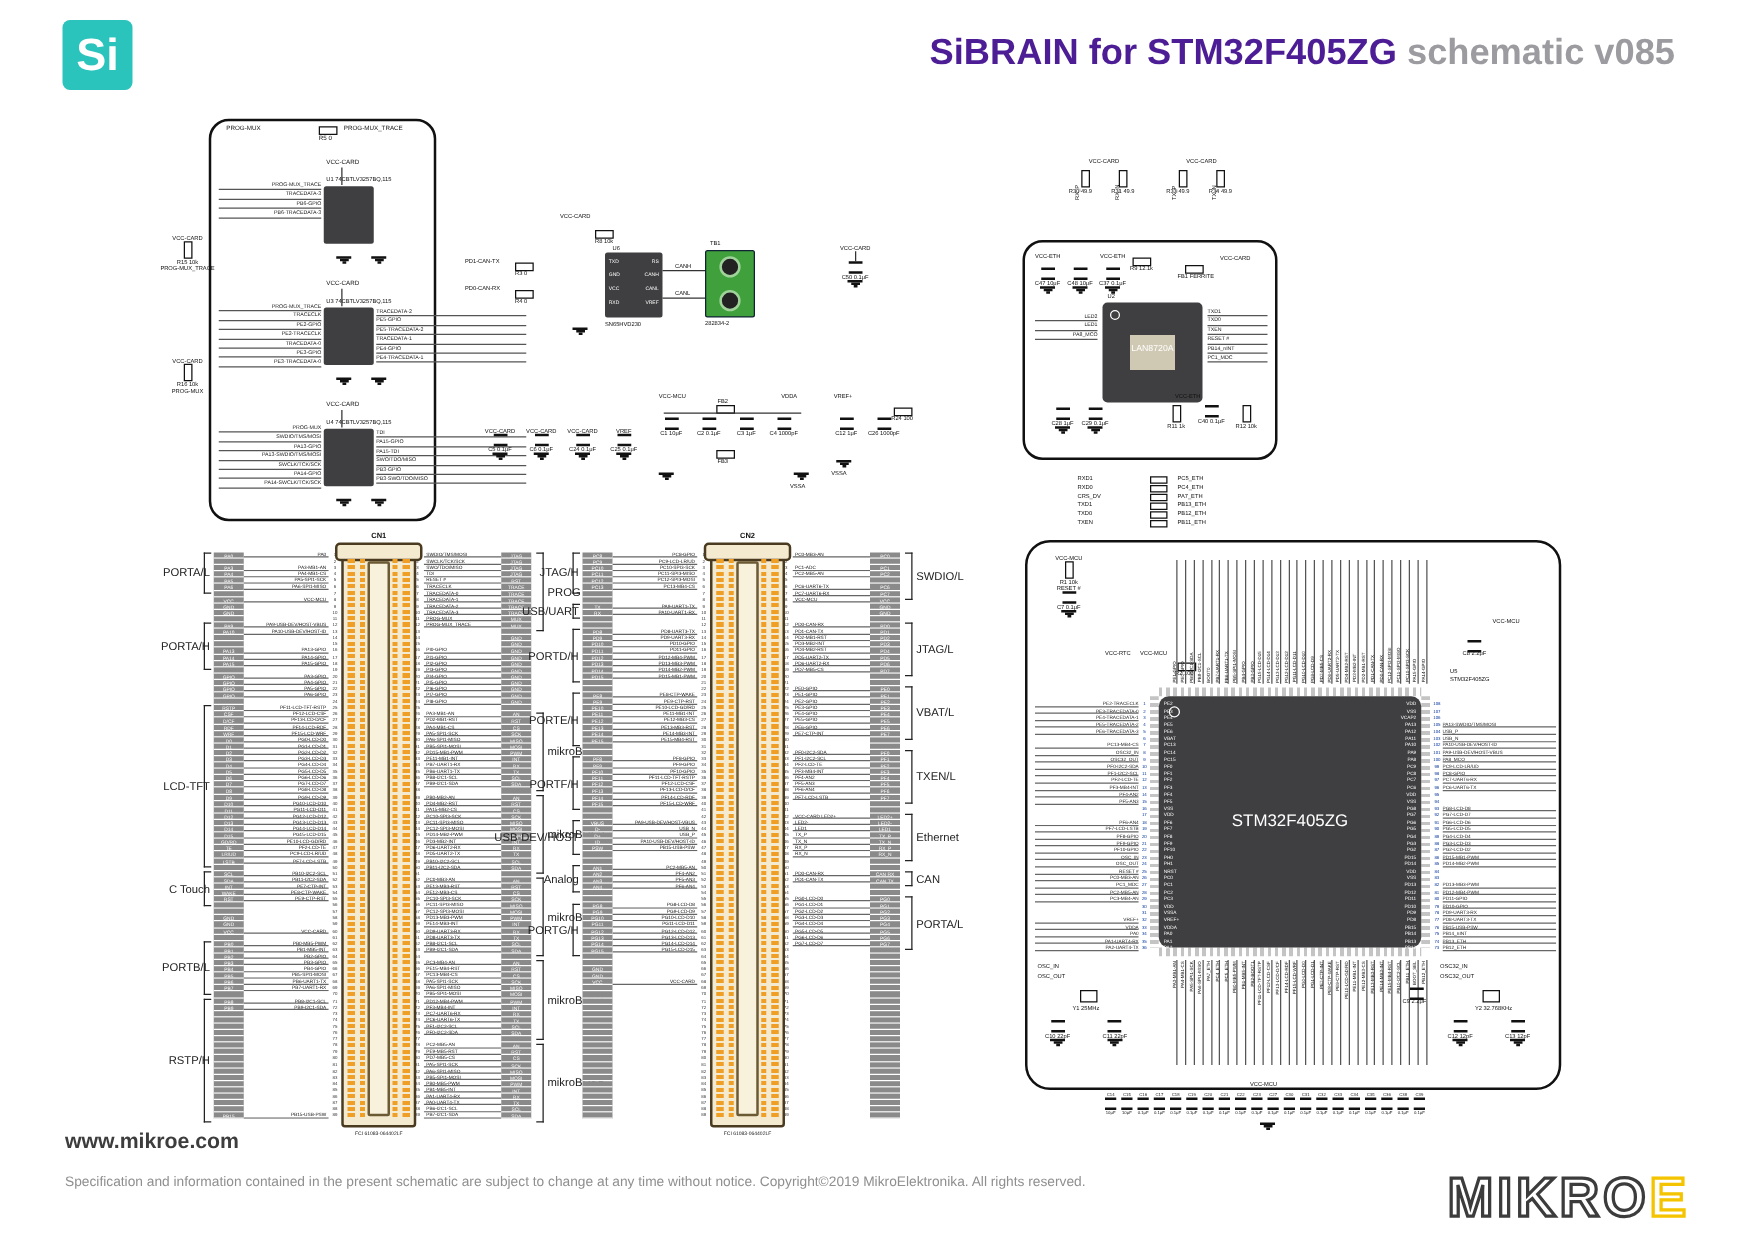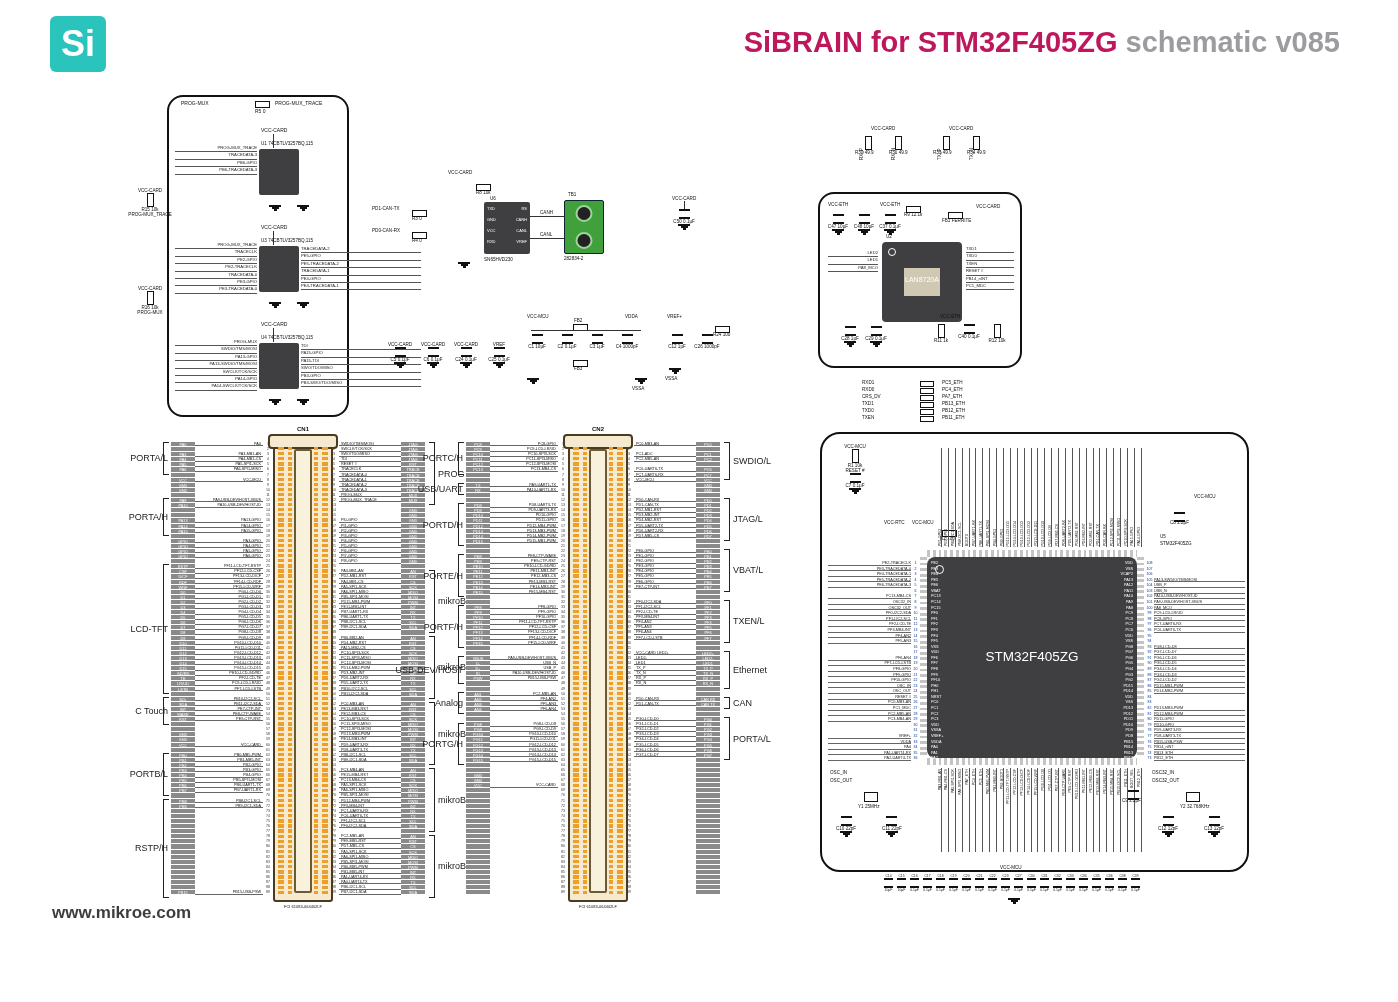--- a/index.html
+++ b/index.html
@@ -4,21 +4,21 @@
 <style>
   html,body{margin:0;padding:0;background:#fff;}
   .page{position:relative;width:1398px;height:1002px;background:#fff;overflow:hidden;
         font-family:"Liberation Sans",sans-serif;color:#222;}
   
   .logo-si{position:absolute;left:50px;top:16px;width:56px;height:56px;background:#2ac4bd;border-radius:6px;
            display:flex;align-items:center;justify-content:center;color:#fff;font-size:36px;font-weight:bold;}
   .logo-brain{position:absolute;left:114px;top:18px;font-size:52px;letter-spacing:9px;font-weight:400;
               color:transparent;-webkit-text-stroke:1.2px #3a3a3a;}
   .title{position:absolute;right:58px;top:26px;font-size:29px;font-weight:bold;white-space:nowrap;}
-  .title .t1{color:#be185d;} .title .t2{color:#9b9ba0;font-weight:600;}
+  .title .t1{color:#4c1d95;} .title .t2{color:#9b9ba0;font-weight:600;}
   
   .site{position:absolute;left:52px;top:903px;font-size:17px;font-weight:bold;color:#3d3d3d;}
   .disc{position:absolute;left:52px;top:938px;font-size:11px;line-height:16px;color:#8f8f8f;}
   .mlogo{position:absolute;right:46px;top:934px;font-size:44px;font-weight:bold;letter-spacing:3px;
          color:transparent;-webkit-text-stroke:2.6px #3c3c3c;}
   .mlogo .e{-webkit-text-stroke:2.6px #f5c400;}
   
   .blk{position:absolute;border:2.5px solid #111;border-radius:16px;}
   .lab{position:absolute;font-size:5px;color:#111;white-space:nowrap;}
   .net{font-size:4.6px;color:#111;white-space:nowrap;}
@@ -2238,21 +2238,21 @@
       <div class="cbody" style="left:140px;height:457.9px;">
         <div class="clabel">CN2</div>
         <div class="slot"></div>
         <div class="pins po" style="left:3px;"></div>
         <div class="pins pi" style="left:13px;"></div>
         <div class="pins pi" style="right:13px;"></div>
         <div class="pins po" style="right:3px;"></div>
         <div class="cpart">FCI 61083-064402LF</div>
       </div>
       <div class="brk brkL" style="left:30px;top:10px;height:30.599999999999998px;">
-        <div class="brklab">PORTC/H</div>
+        <div class="brklab">JTAG/H</div>
       </div>
       <div class="brk brkL" style="left:30px;top:50.8px;height:10.2px;">
         <div class="brklab">USB/UART</div>
       </div>
       <div class="brk brkL" style="left:30px;top:71.19999999999999px;height:40.8px;">
         <div class="brklab">PORTD/H</div>
       </div>
       <div class="brk brkL" style="left:30px;top:122.19999999999999px;height:40.8px;">
         <div class="brklab">PORTE/H</div>
       </div>
@@ -3005,14 +3005,16 @@
       <div class="capcell" style="position:absolute;left:247px;top:2px;">
         <div class="r">C39</div>
         <div class="cap" style="width:9px;"></div>
         <div class="v">0.1μF</div>
       </div>
       <div class="gnd" style="position:absolute;left:126px;top:26px;"></div>
     </div>
 
   <div class="site">www.mikroe.com</div>
   <div class="disc">
+    <div>Specification and information contained in the present schematic are subject to change at any time without notice. Copyright©2019 MikroElektronika. All rights reserved.</div>
   </div>
+  <div class="mlogo"><span>MIKR</span><span>O</span><span class="e">E</span></div>
 </div>
 
 </body></html>

